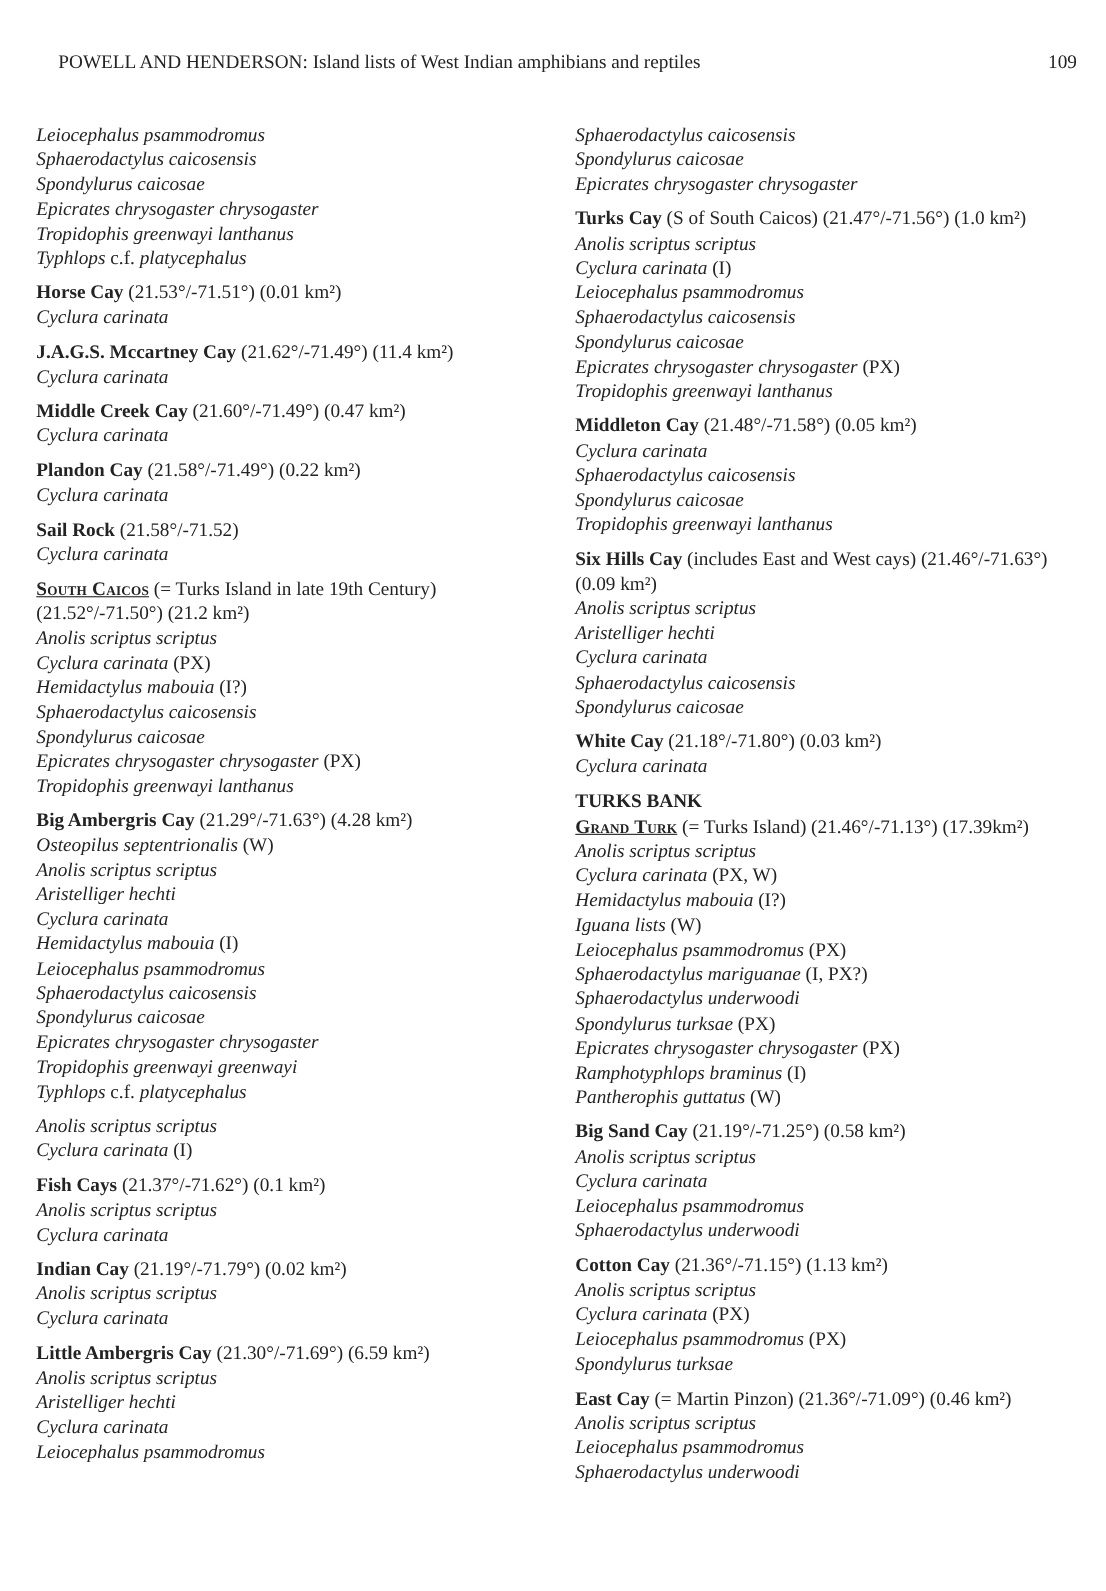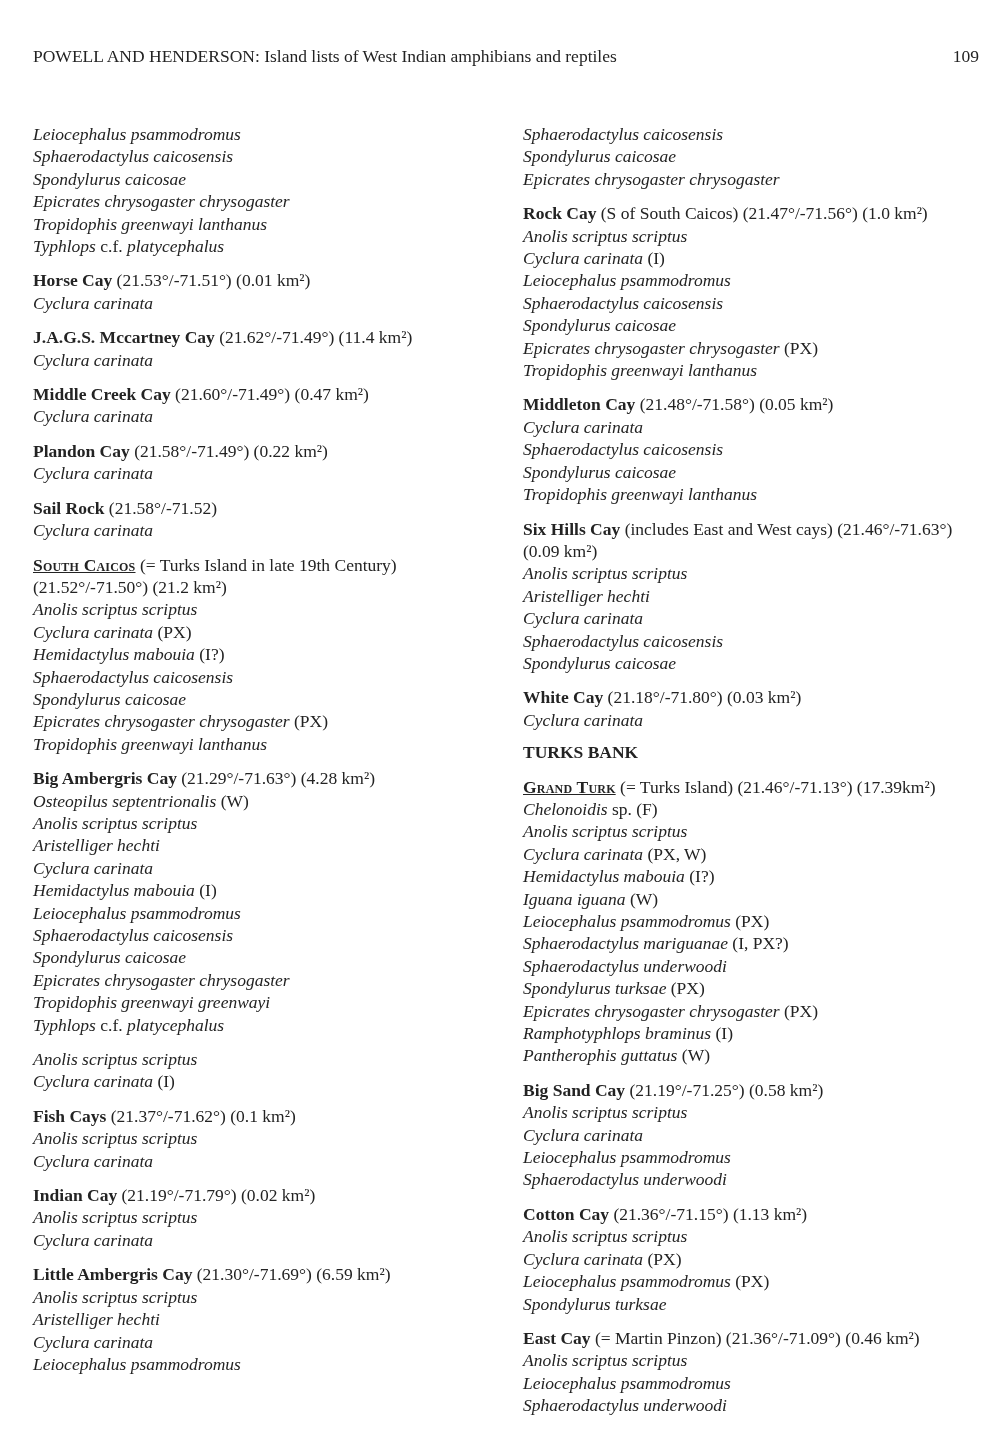--- a/index.html
+++ b/index.html
@@ -20,31 +20,32 @@
     height: 1446px;
     padding: 46px 20px 0 33px;
   }
   .running-head {
     display: flex;
     justify-content: space-between;
     align-items: baseline;
     font-size: 17.5px;
     line-height: 21px;
     padding-right: 6px;
+    margin-left: 20px;
   }
   .columns {
     display: flex;
     margin-top: 44px;
   }
   .col {
     box-sizing: border-box;
   }
   .col-left  { width: 460px; margin-right: 30px; }
   .col-right { width: 462px; }
-  .section { margin: 12px 0 9px 0; }
+  .section { margin: 0 0 9px 0; }
   .section p {
     margin: 0;
     font-size: 17.5px;
     line-height: 22.4px;
   }
   .island-heading { }
   .seg-b  { font-weight: 700; }
   .seg-r  { font-style: normal; font-weight: 400; }
   .seg-i  { font-style: italic; }
   .seg-sc { font-weight: 700; font-variant: small-caps; letter-spacing: 0.2px; text-decoration: underline; }
@@ -141,21 +142,21 @@
           <p class="species-line"><span class="seg-i">Leiocephalus psammodromus</span></p>
         </div>
       </div>
     <div class="col col-right">
         <div class="section">
           <p class="species-line"><span class="seg-i">Sphaerodactylus caicosensis</span></p>
           <p class="species-line"><span class="seg-i">Spondylurus caicosae</span></p>
           <p class="species-line"><span class="seg-i">Epicrates chrysogaster chrysogaster</span></p>
         </div>
         <div class="section">
-          <p class="island-heading"><span class="seg-b">Rock Cay</span><span class="seg-r"> (S of South Caicos) (21.47°/-71.56°) (1.0 km²)</span></p>
+          <p class="island-heading"><span class="seg-b">Turks Cay</span><span class="seg-r"> (S of South Caicos) (21.47°/-71.56°) (1.0 km²)</span></p>
           <p class="species-line"><span class="seg-i">Anolis scriptus scriptus</span></p>
           <p class="species-line"><span class="seg-i">Cyclura carinata</span><span class="seg-r"> (I)</span></p>
           <p class="species-line"><span class="seg-i">Leiocephalus psammodromus</span></p>
           <p class="species-line"><span class="seg-i">Sphaerodactylus caicosensis</span></p>
           <p class="species-line"><span class="seg-i">Spondylurus caicosae</span></p>
           <p class="species-line"><span class="seg-i">Epicrates chrysogaster chrysogaster</span><span class="seg-r"> (PX)</span></p>
           <p class="species-line"><span class="seg-i">Tropidophis greenwayi lanthanus</span></p>
         </div>
         <div class="section">
           <p class="island-heading"><span class="seg-b">Middleton Cay</span><span class="seg-r"> (21.48°/-71.58°) (0.05 km²)</span></p>
@@ -174,25 +175,24 @@
         </div>
         <div class="section">
           <p class="island-heading"><span class="seg-b">White Cay</span><span class="seg-r"> (21.18°/-71.80°) (0.03 km²)</span></p>
           <p class="species-line"><span class="seg-i">Cyclura carinata</span></p>
         </div>
         <div class="section bank">
           <p class="bank-title">TURKS BANK</p>
         </div>
         <div class="section">
           <p class="island-heading"><span class="seg-sc">Grand Turk</span><span class="seg-r"> (= Turks Island) (21.46°/-71.13°) (17.39km²)</span></p>
-          <p class="species-line"><span class="seg-i">Chelonoidis</span><span class="seg-r"> sp. (F)</span></p>
           <p class="species-line"><span class="seg-i">Anolis scriptus scriptus</span></p>
           <p class="species-line"><span class="seg-i">Cyclura carinata</span><span class="seg-r"> (PX, W)</span></p>
           <p class="species-line"><span class="seg-i">Hemidactylus mabouia</span><span class="seg-r"> (I?)</span></p>
-          <p class="species-line"><span class="seg-i">Iguana iguana</span><span class="seg-r"> (W)</span></p>
+          <p class="species-line"><span class="seg-i">Iguana lists</span><span class="seg-r"> (W)</span></p>
           <p class="species-line"><span class="seg-i">Leiocephalus psammodromus</span><span class="seg-r"> (PX)</span></p>
           <p class="species-line"><span class="seg-i">Sphaerodactylus mariguanae</span><span class="seg-r"> (I, PX?)</span></p>
           <p class="species-line"><span class="seg-i">Sphaerodactylus underwoodi</span></p>
           <p class="species-line"><span class="seg-i">Spondylurus turksae</span><span class="seg-r"> (PX)</span></p>
           <p class="species-line"><span class="seg-i">Epicrates chrysogaster chrysogaster</span><span class="seg-r"> (PX)</span></p>
           <p class="species-line"><span class="seg-i">Ramphotyphlops braminus</span><span class="seg-r"> (I)</span></p>
           <p class="species-line"><span class="seg-i">Pantherophis guttatus</span><span class="seg-r"> (W)</span></p>
         </div>
         <div class="section">
           <p class="island-heading"><span class="seg-b">Big Sand Cay</span><span class="seg-r"> (21.19°/-71.25°) (0.58 km²)</span></p>

